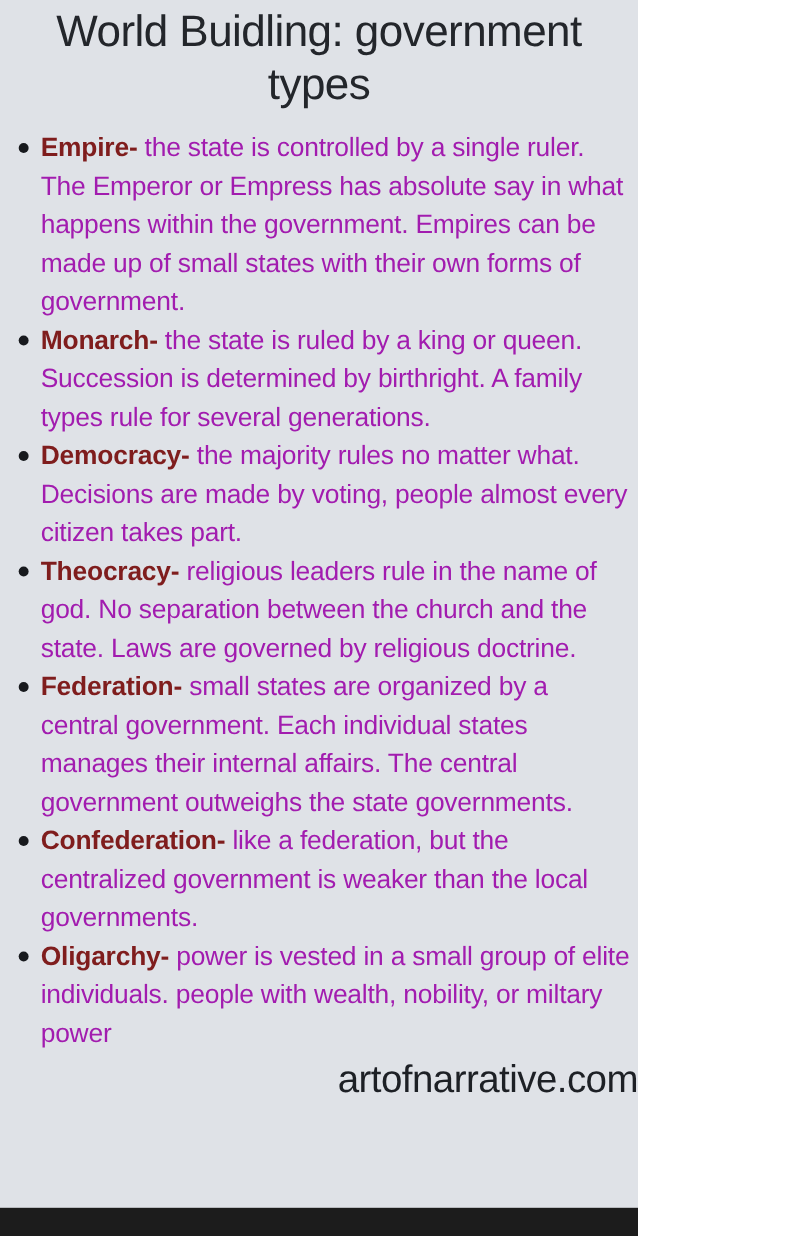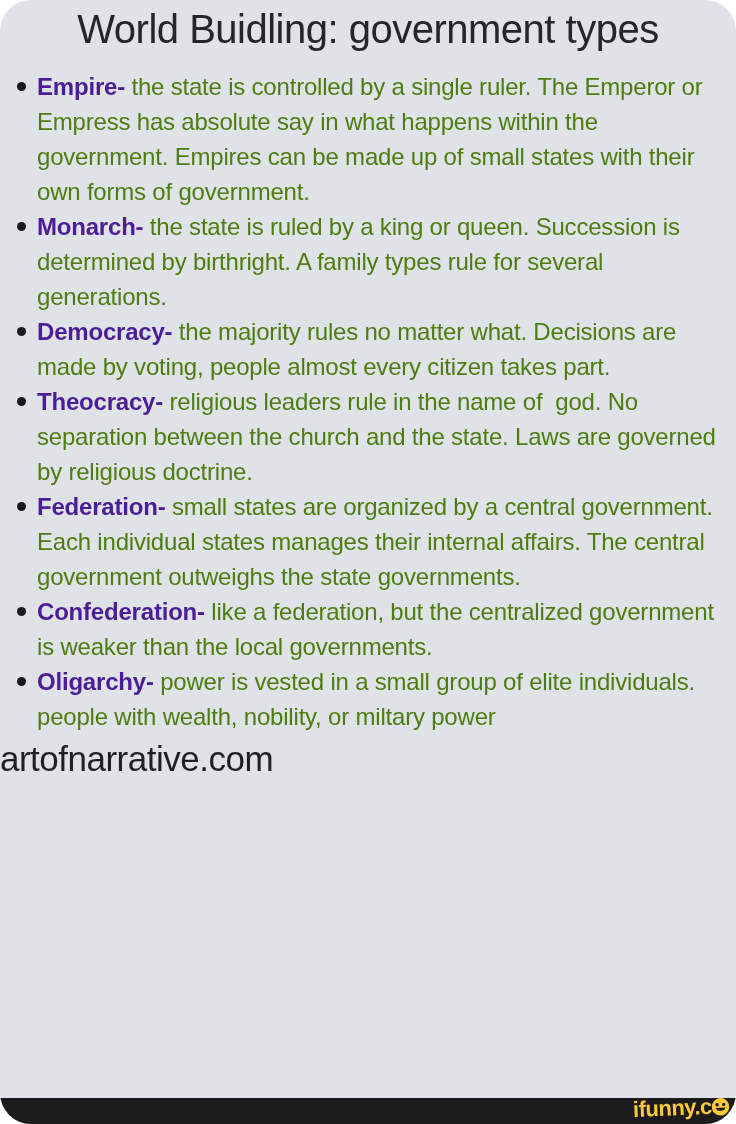--- a/index.html
+++ b/index.html
@@ -1,27 +1,26 @@
 <!DOCTYPE html>
 <html><head>
 <meta charset="utf-8">
 <style>
   html, body {
     margin: 0;
     padding: 0;
   }
   .page {
     position: relative;
-    width: 736px;
+    width: 580px;
     height: 1124px;
     background: #dfe2e7;
     overflow: hidden;
     font-family: "Liberation Sans", sans-serif;
     color: #3e434b;
-    border-radius: 31px;
   }
   .title {
     padding-top: 5px;
     text-align: center;
     font-size: 40px;
     line-height: 48px;
     font-weight: 400;
     color: #23262b;
     letter-spacing: -0.5px;
   }
@@ -45,29 +44,29 @@
     height: 9px;
     border-radius: 50%;
     background: #17191d;
   }
   ul.gov-list li:nth-child(9) {
     margin-top: 13px;
     margin-left: 48px;
   }
   .term {
     font-weight: 700;
-    color: #4c1d95;
+    color: #7f1d1d;
   }
   .desc {
     white-space: pre-wrap;
-    color: #4d7c0f;
+    color: #a21caf;
   }
   .footer {
     margin-top: 4px;
-    text-align: left;
+    text-align: right;
     font-size: 35px;
     line-height: 42px;
     color: #1d2025;
     letter-spacing: -0.5px;
   }
   .ifunny-bar {
     position: absolute;
     left: 0;
     bottom: 0;
     width: 736px;

